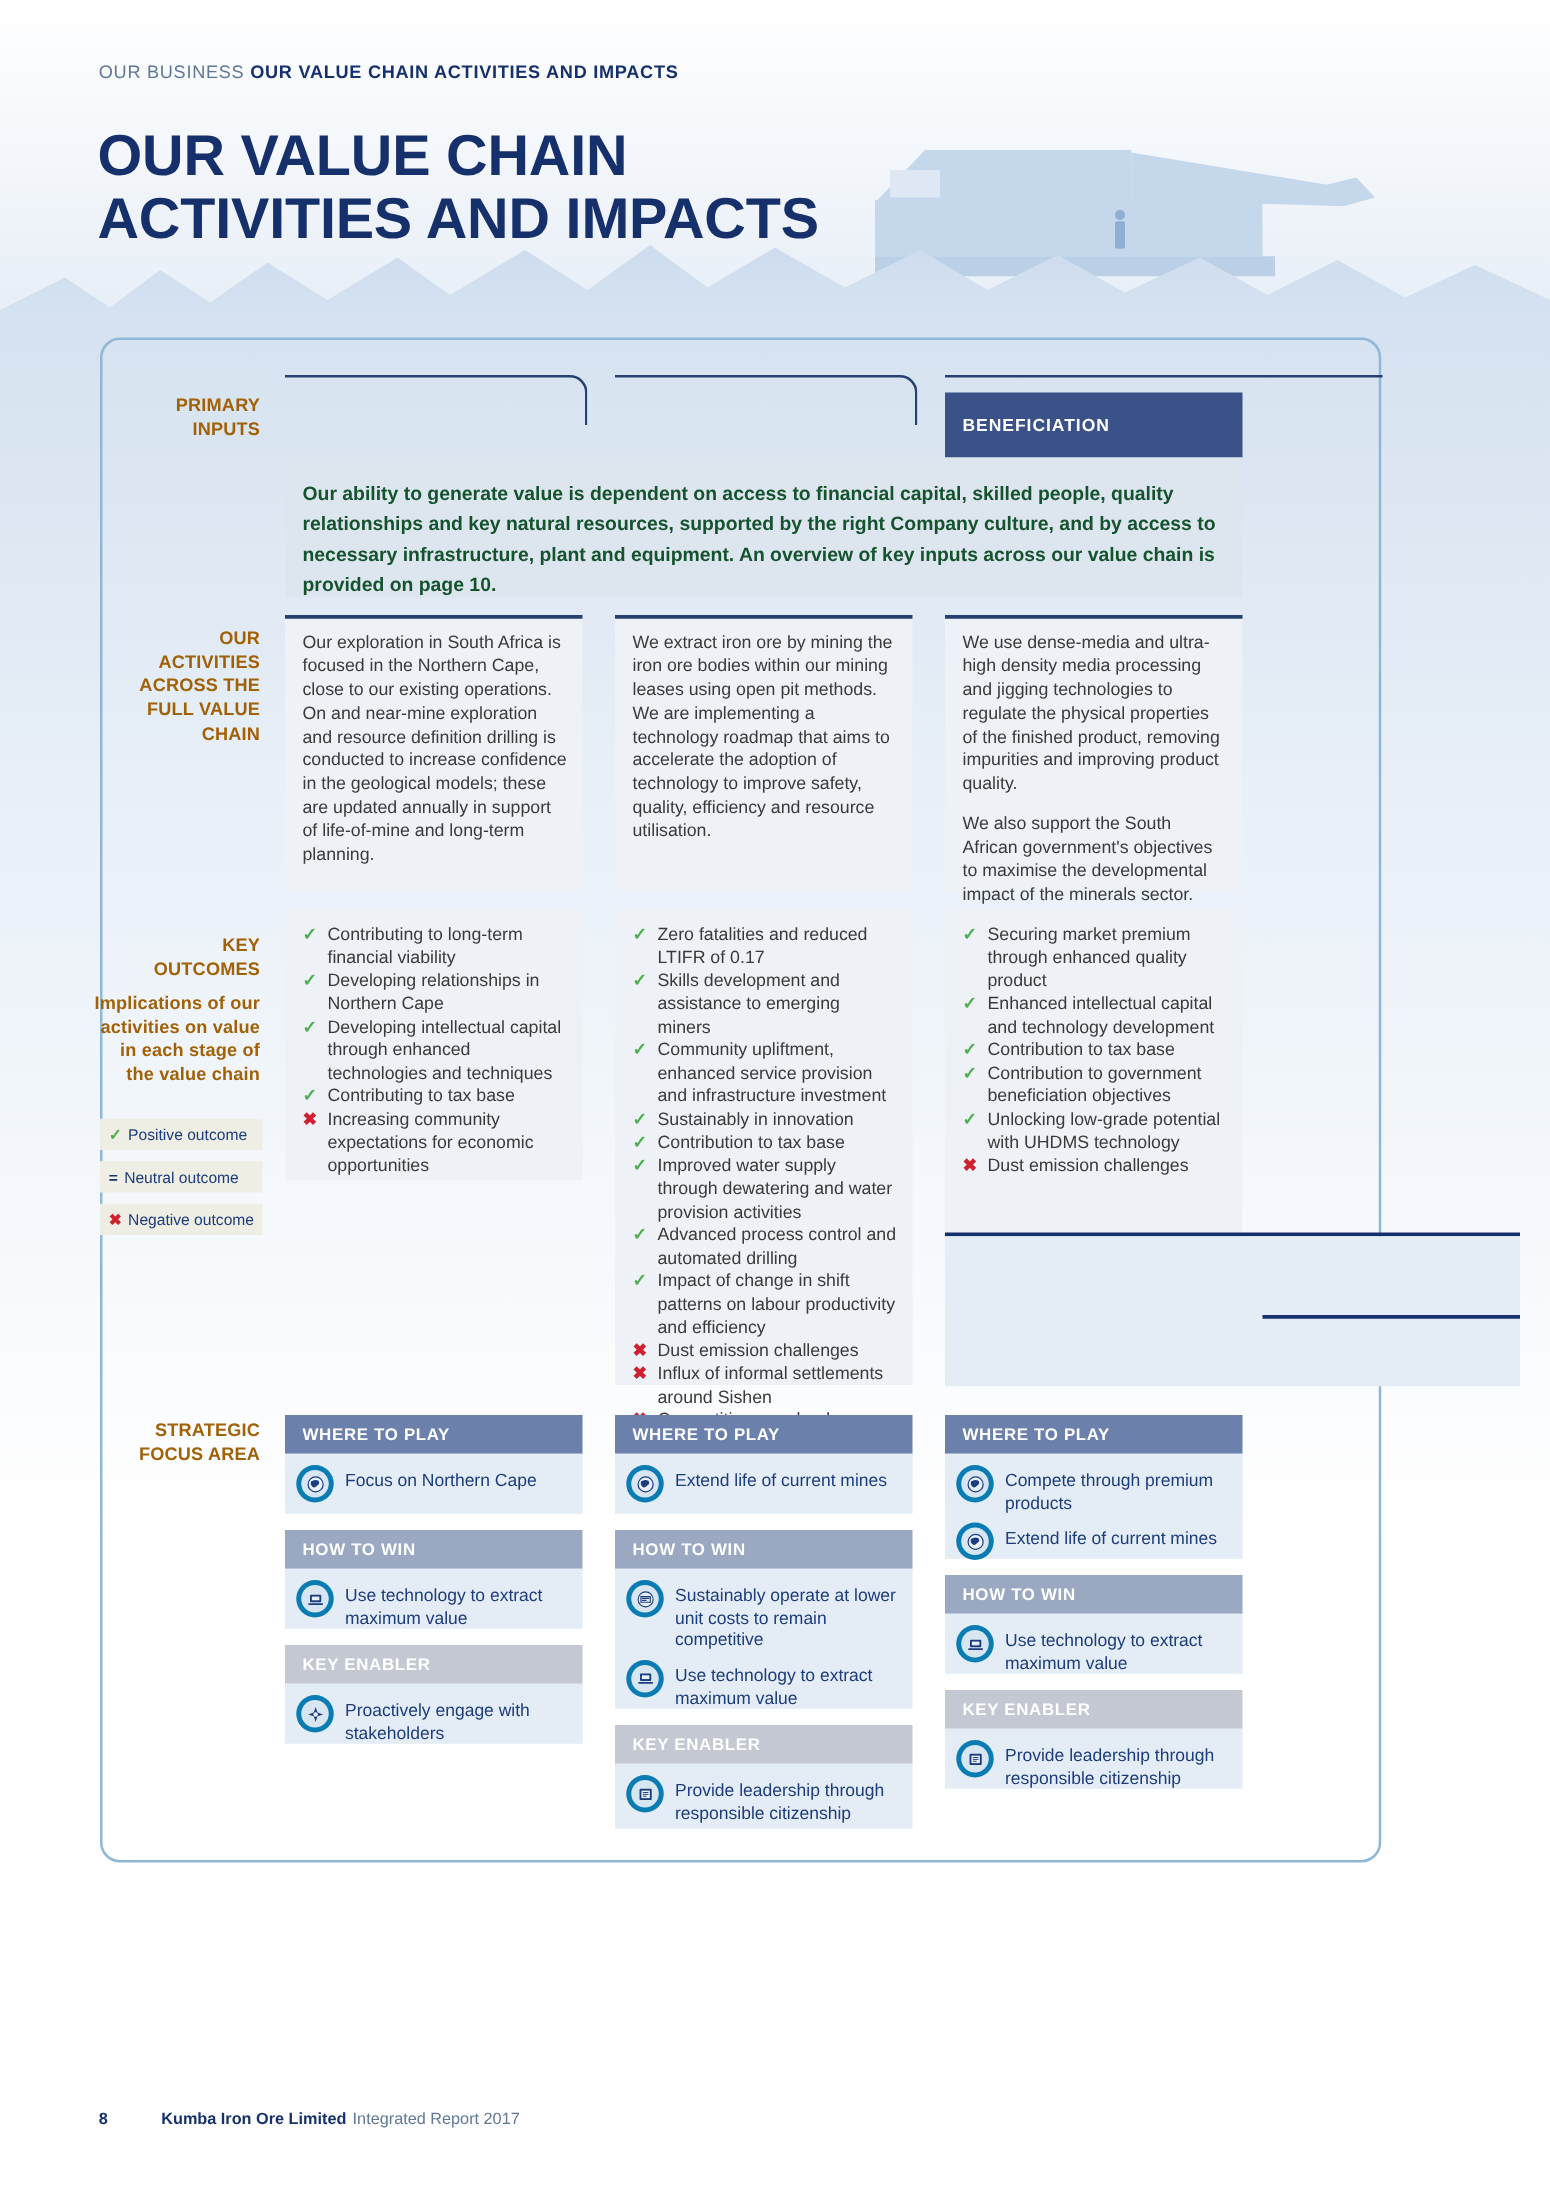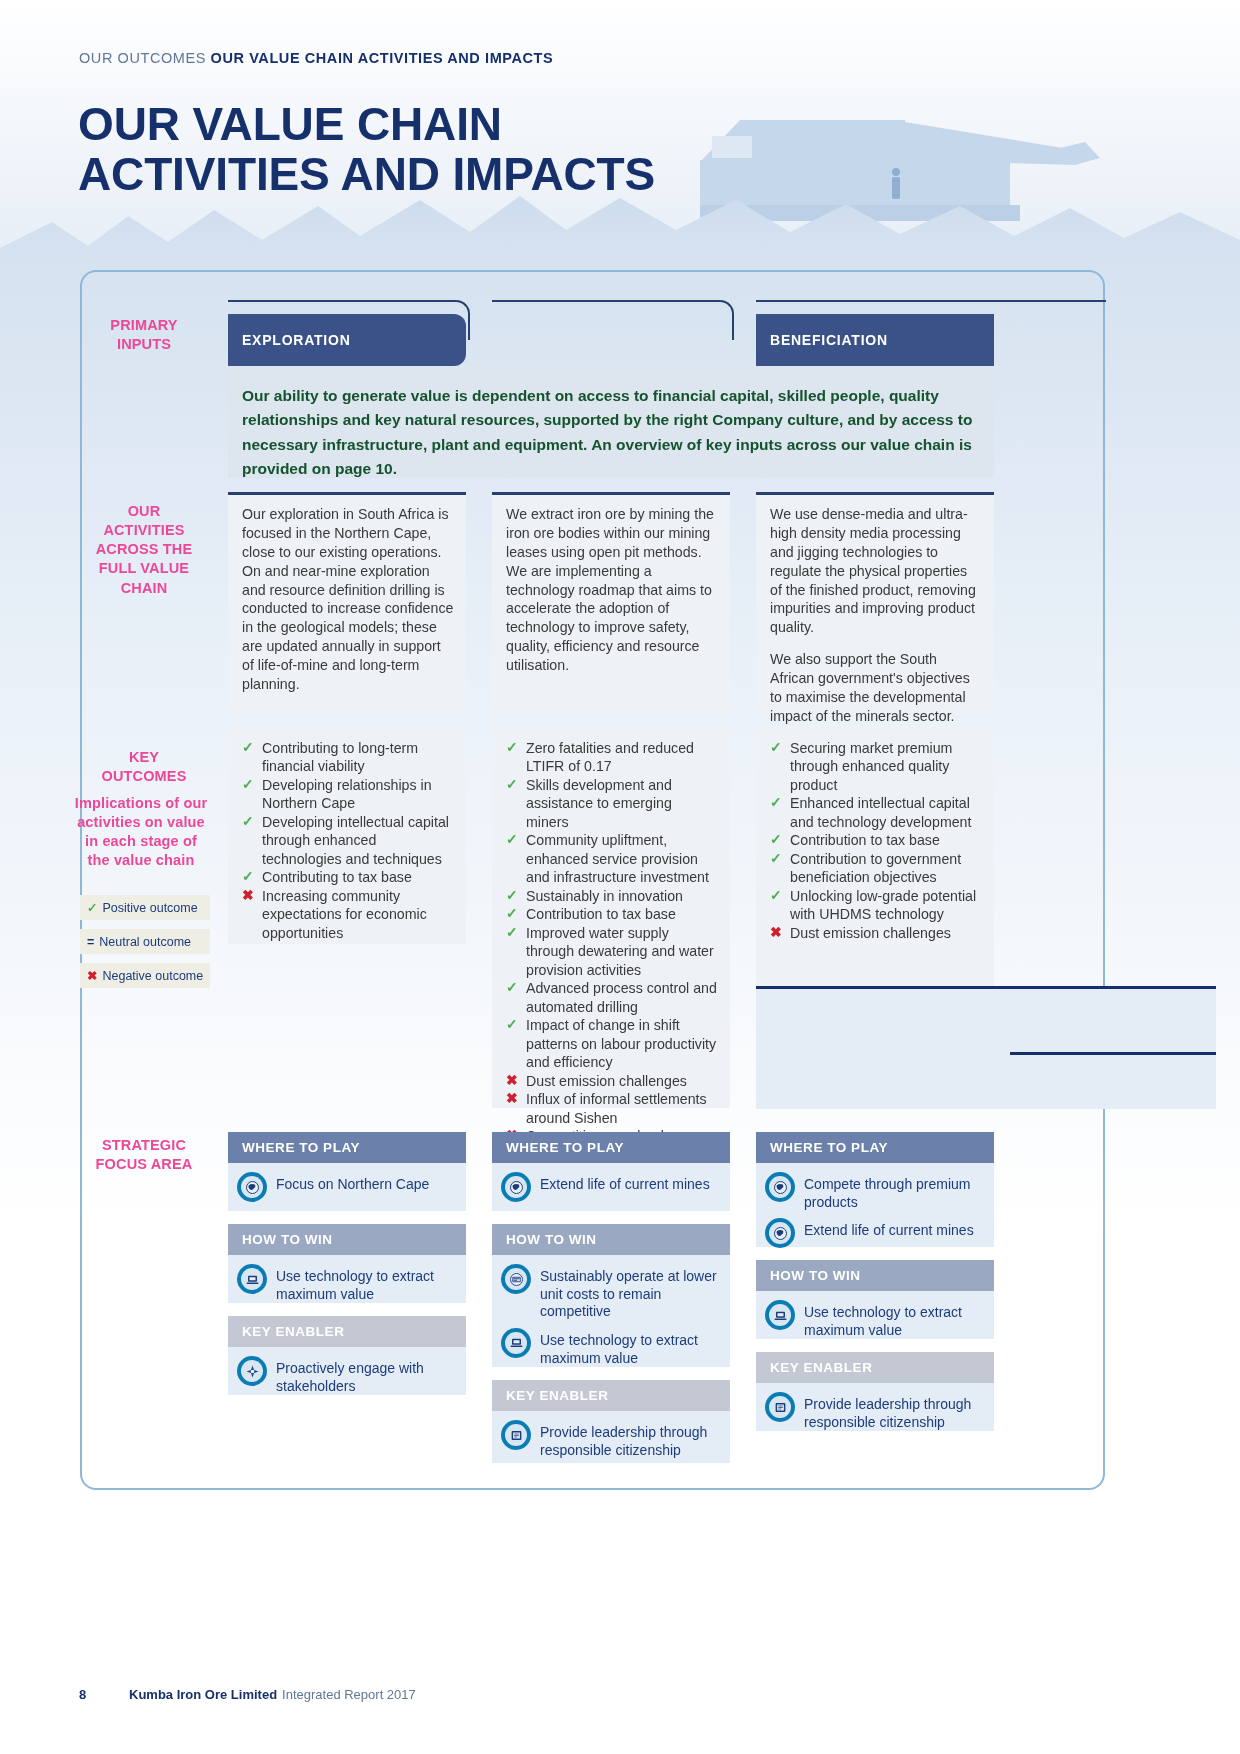--- a/index.html
+++ b/index.html
@@ -73,22 +73,22 @@
     position: absolute;
     left: 80px; top: 270px;
     width: 1030px;
     height: 1225px;
   }
 
   
   .rowlabel {
     position: absolute;
     width: 128px;
-    text-align: center;
-    color: #ec4899;
+    text-align: right;
+    color: #a16207;
     font-weight: 700;
     font-size: 14.5px;
     line-height: 1.32;
     letter-spacing: 0.01em;
   }
 
   
   .stage-head {
     position: absolute;
     height: 52px;
@@ -301,21 +301,21 @@
 
     <g fill="#8fb0d2">
       <circle cx="896" cy="172" r="4"></circle>
       <rect x="892" y="177" width="8" height="22" rx="2"></rect>
     </g>
   </svg>
 </div>
 <div class="page-wash"></div>
 
 <div class="breadcrumb">
-  <span>OUR OUTCOMES</span>
+  <span>OUR BUSINESS</span>
   <span class="crumb-strong">OUR VALUE CHAIN ACTIVITIES AND IMPACTS</span>
 </div>
 
 <h1 class="page-title">OUR VALUE CHAIN
 ACTIVITIES AND IMPACTS</h1>
 
 <div class="panel"></div>
 
 <div class="grid">
 
@@ -347,23 +347,20 @@
     <div class="legend-item">
       <span class="lm mk neg">✖</span>
       <span>Negative outcome</span>
     </div>
   </div>
 
   <div class="stage-arc" style="left:148px; top:30px; width:242px;"></div>
   <div class="stage-arc" style="left:412px; top:30px; width:242px;"></div>
   <div class="stage-arc flat" style="left:676px; top:30px; width:350px;"></div>
 
-  <div class="stage-head" style="left:148px; top:44px; width:238px;">
-    <span>EXPLORATION</span>
-  </div>
   <div class="stage-head" style="left:676px; top:44px; width:238px; border-radius:0;">
     <span>BENEFICIATION</span>
   </div>
 
   <div class="inputs-band" style="left:148px; top:96px; width:766px; height:112px;">Our ability to generate value is dependent on access to financial capital, skilled people, quality relationships and key natural resources, supported by the right Company culture, and by access to necessary infrastructure, plant and equipment. An overview of key inputs across our value chain is provided on page 10.</div>
 
   <div class="cell top-rule" style="left:148px; top:222px; width:238px; height:222px;">
     <p>Our exploration in South Africa is focused in the Northern Cape, close to our existing operations. On and near-mine exploration and resource definition drilling is conducted to increase confidence in the geological models; these are updated annually in support of life-of-mine and long-term planning.</p>
   </div>
   <div class="cell top-rule" style="left:412px; top:222px; width:238px; height:222px;">

